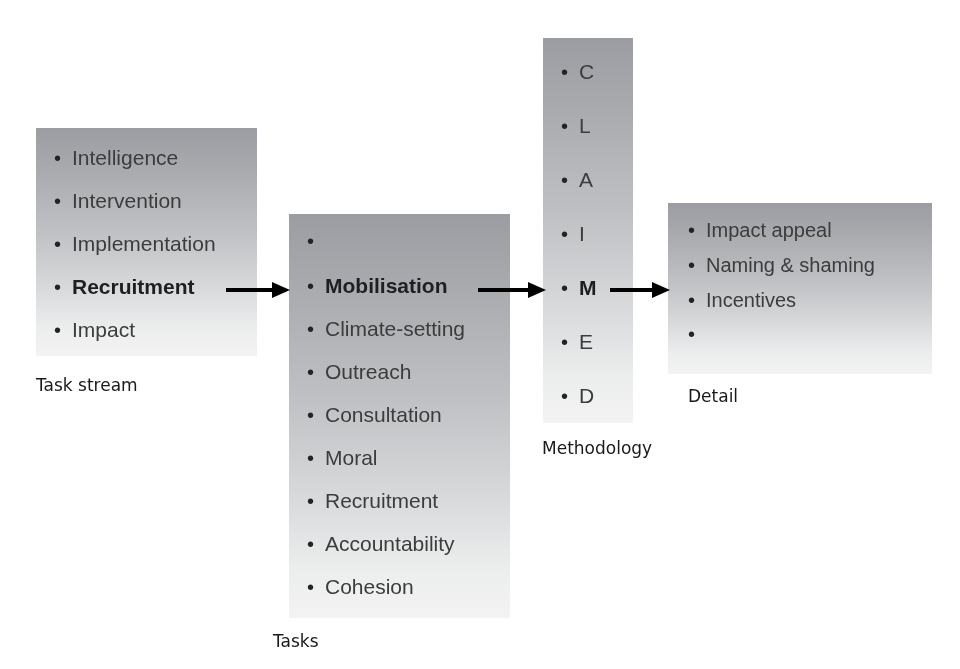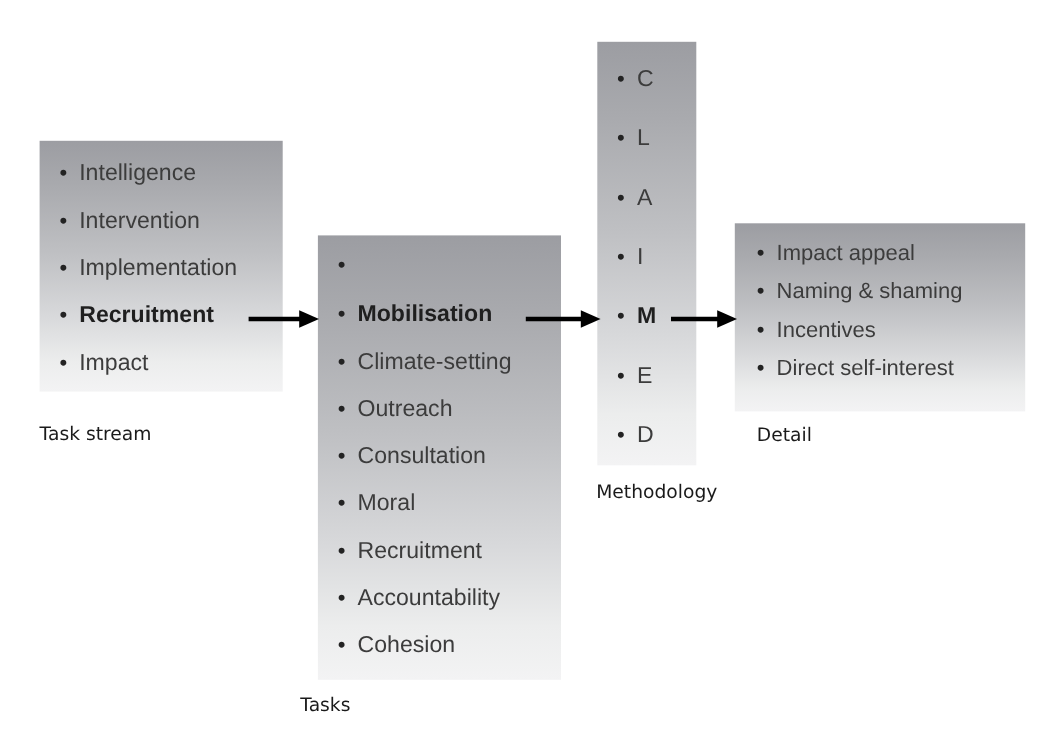--- a/index.html
+++ b/index.html
@@ -74,21 +74,21 @@
   #panel-detail .bullets li { font-size: 20px; height: 35px; }
 
   
   .caption {
     position: absolute;
     font-family: "DejaVu Sans", sans-serif;
     font-size: 17px;
     color: #1a1a1a;
     white-space: nowrap;
   }
-  #caption-taskstream  { left: 36px;  top: 385px; }
+  #caption-taskstream  { left: 36px;  top: 375px; }
   #caption-tasks       { left: 273px; top: 631px; }
   #caption-methodology { left: 542px; top: 438px; }
   #caption-detail      { left: 688px; top: 386px; }
 
   
   .arrow {
     position: absolute;
     height: 24px;
     overflow: visible;
   }
@@ -211,21 +211,20 @@
       <li>
         <span class="dot">•</span>
         <span class="txt">Naming &amp; shaming</span>
       </li>
       <li>
         <span class="dot">•</span>
         <span class="txt">Incentives</span>
       </li>
       <li>
         <span class="dot">•</span>
-        <span class="txt">Direct self-interest</span>
       </li>
     </ul>
   </div>
   <div class="caption" id="caption-detail">Detail</div>
 
   <svg class="arrow" id="arrow-1" viewBox="0 0 64 24">
     <line x1="0" y1="12" x2="48" y2="12" stroke="#000000" stroke-width="4"></line>
     <polygon points="46,4 64,12 46,20" fill="#000000"></polygon>
   </svg>
 

